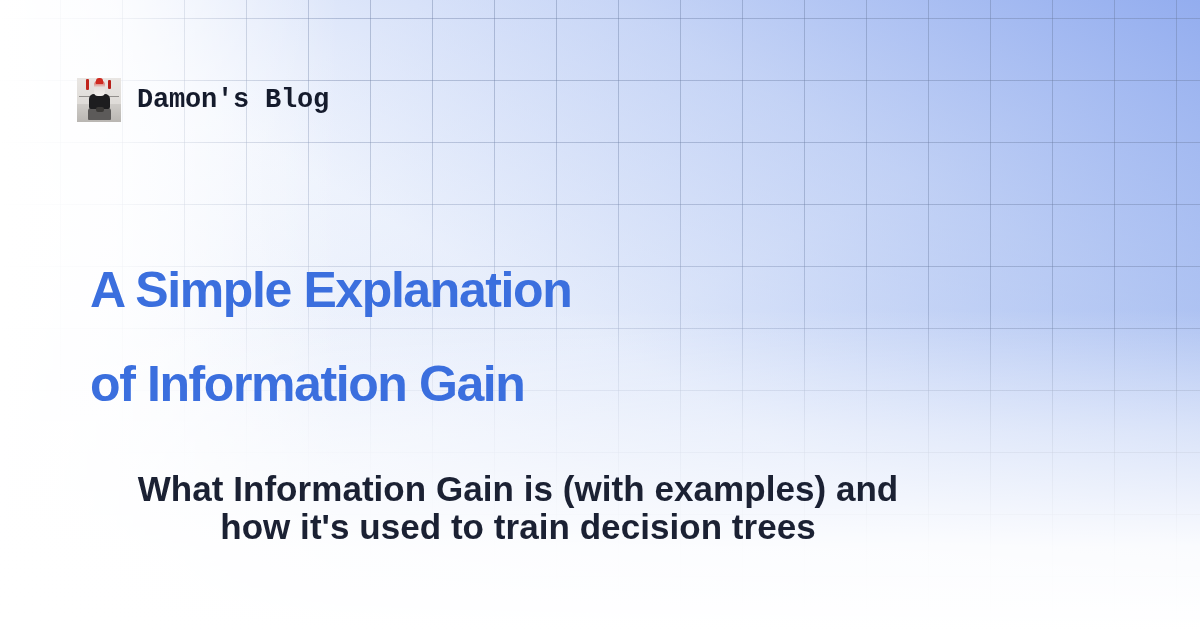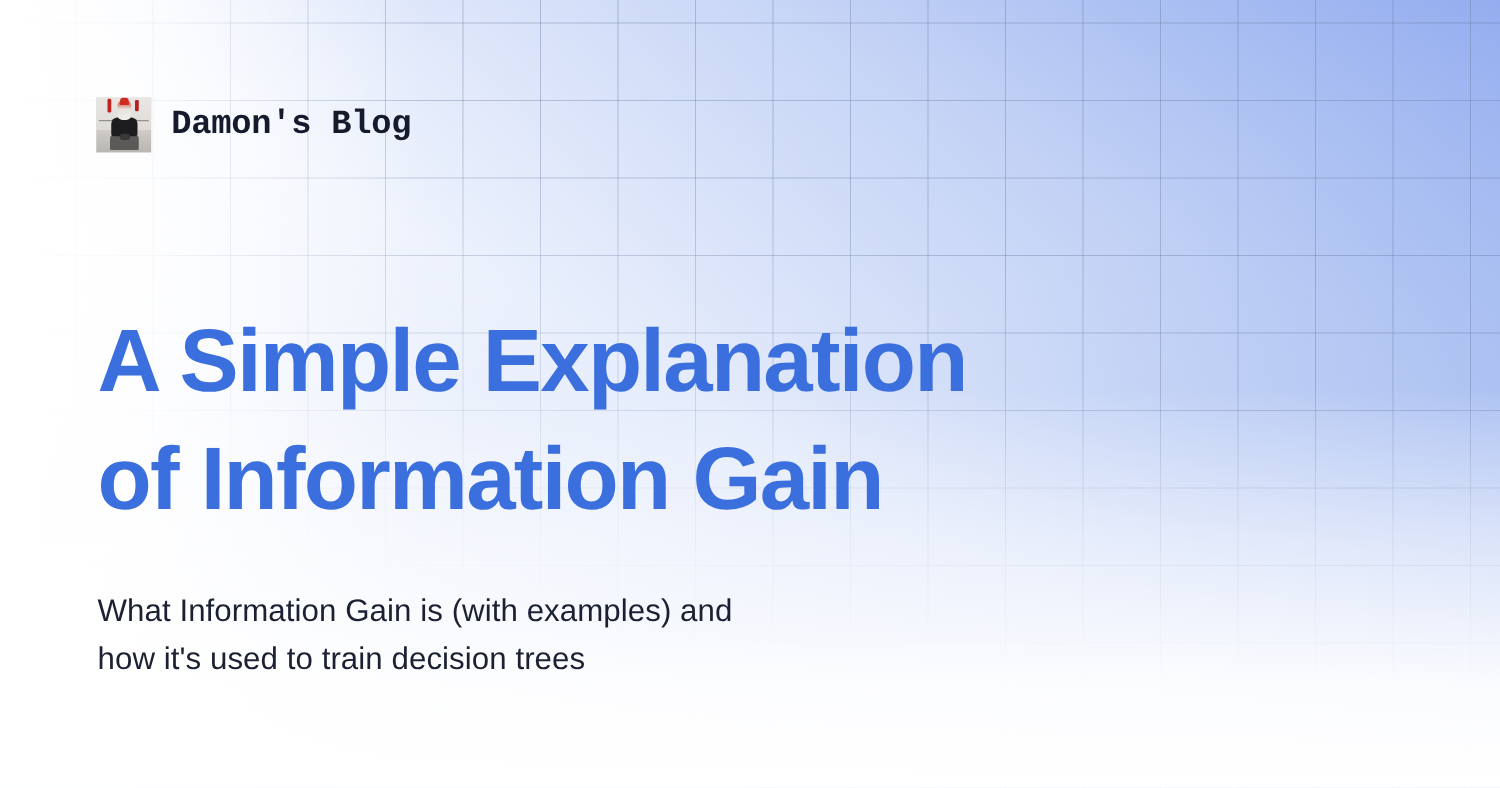--- a/index.html
+++ b/index.html
@@ -153,41 +153,42 @@
     font-size: 27px;
     font-weight: bold;
     color: #151b2c;
     letter-spacing: -0.2px;
     white-space: nowrap;
     font-family: Liberation Mono, monospace;
   }
 
   .headline {
     position: absolute;
-    left: 78px;
+    left: 90px;
     top: 243px;
     width: 1000px;
-    font-size: 71px;
+    font-size: 50px;
     line-height: 94px;
     font-weight: bold;
     color: #3b6fde;
     letter-spacing: -1.4px;
   }
   .headline .ln { display: block; white-space: nowrap; }
 
   .subtitle {
     position: absolute;
     left: 78px;
     top: 470px;
     width: 880px;
-    font-size: 25px;
+    font-size: 35px;
     line-height: 38px;
-    font-weight: normal;
+    font-weight: bold;
     color: #1b2133;
     letter-spacing: 0.05px;
+    text-align: center;
   }
   .subtitle .ln { display: block; white-space: nowrap; }
 </style>
 </head>
 <body>
 
 <div id="card">
 
   <div class="bg-base"></div>
   <div class="bg-tint"></div>

